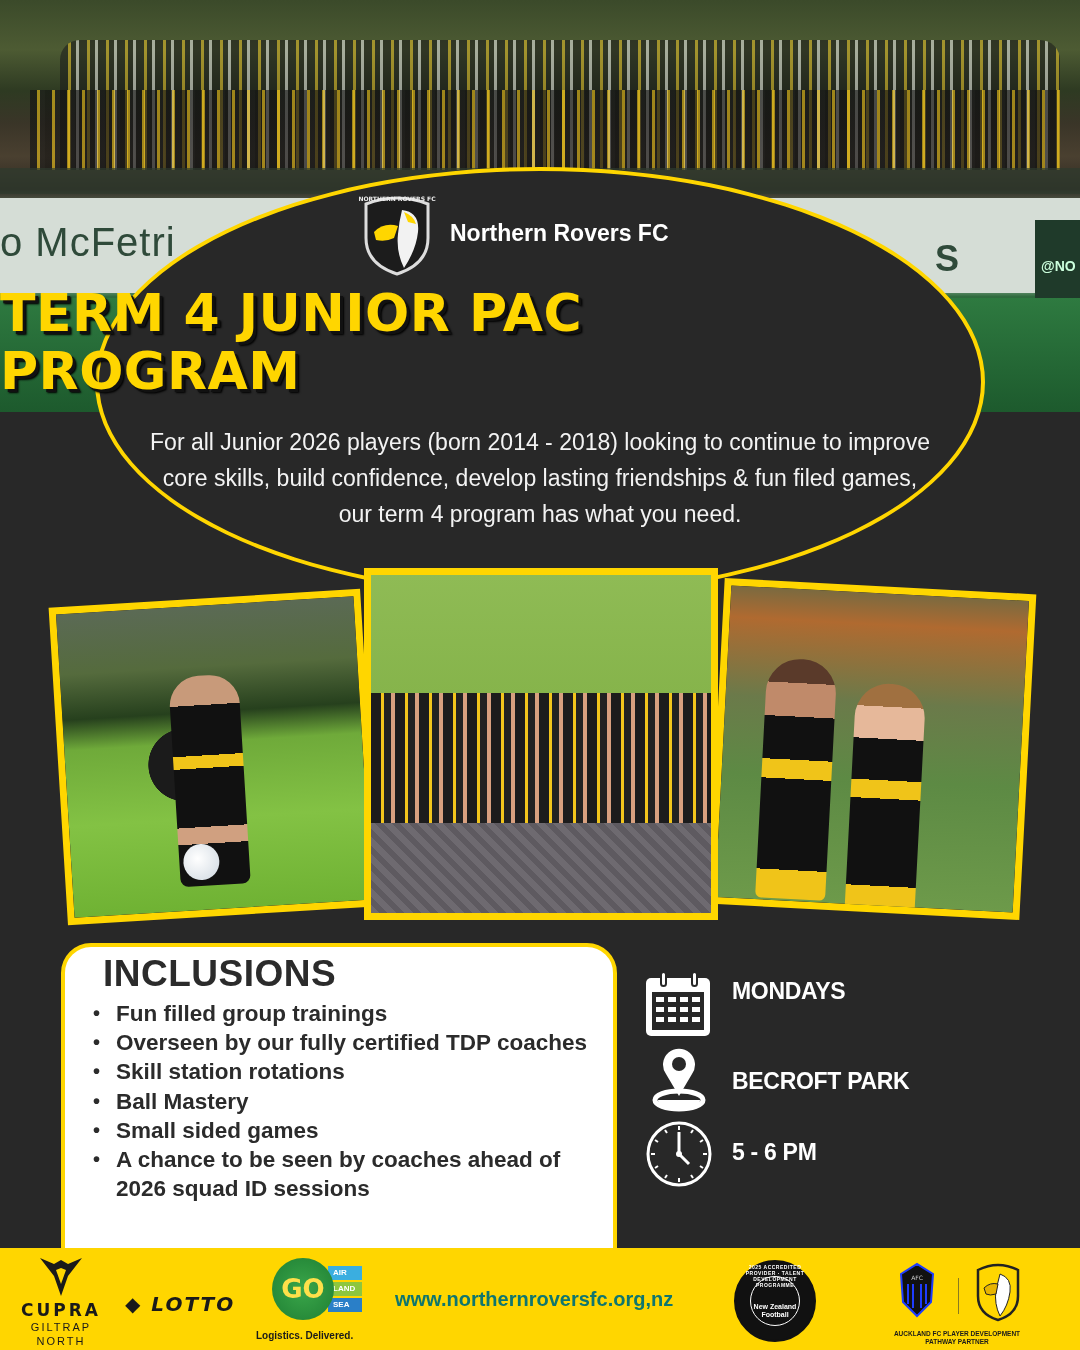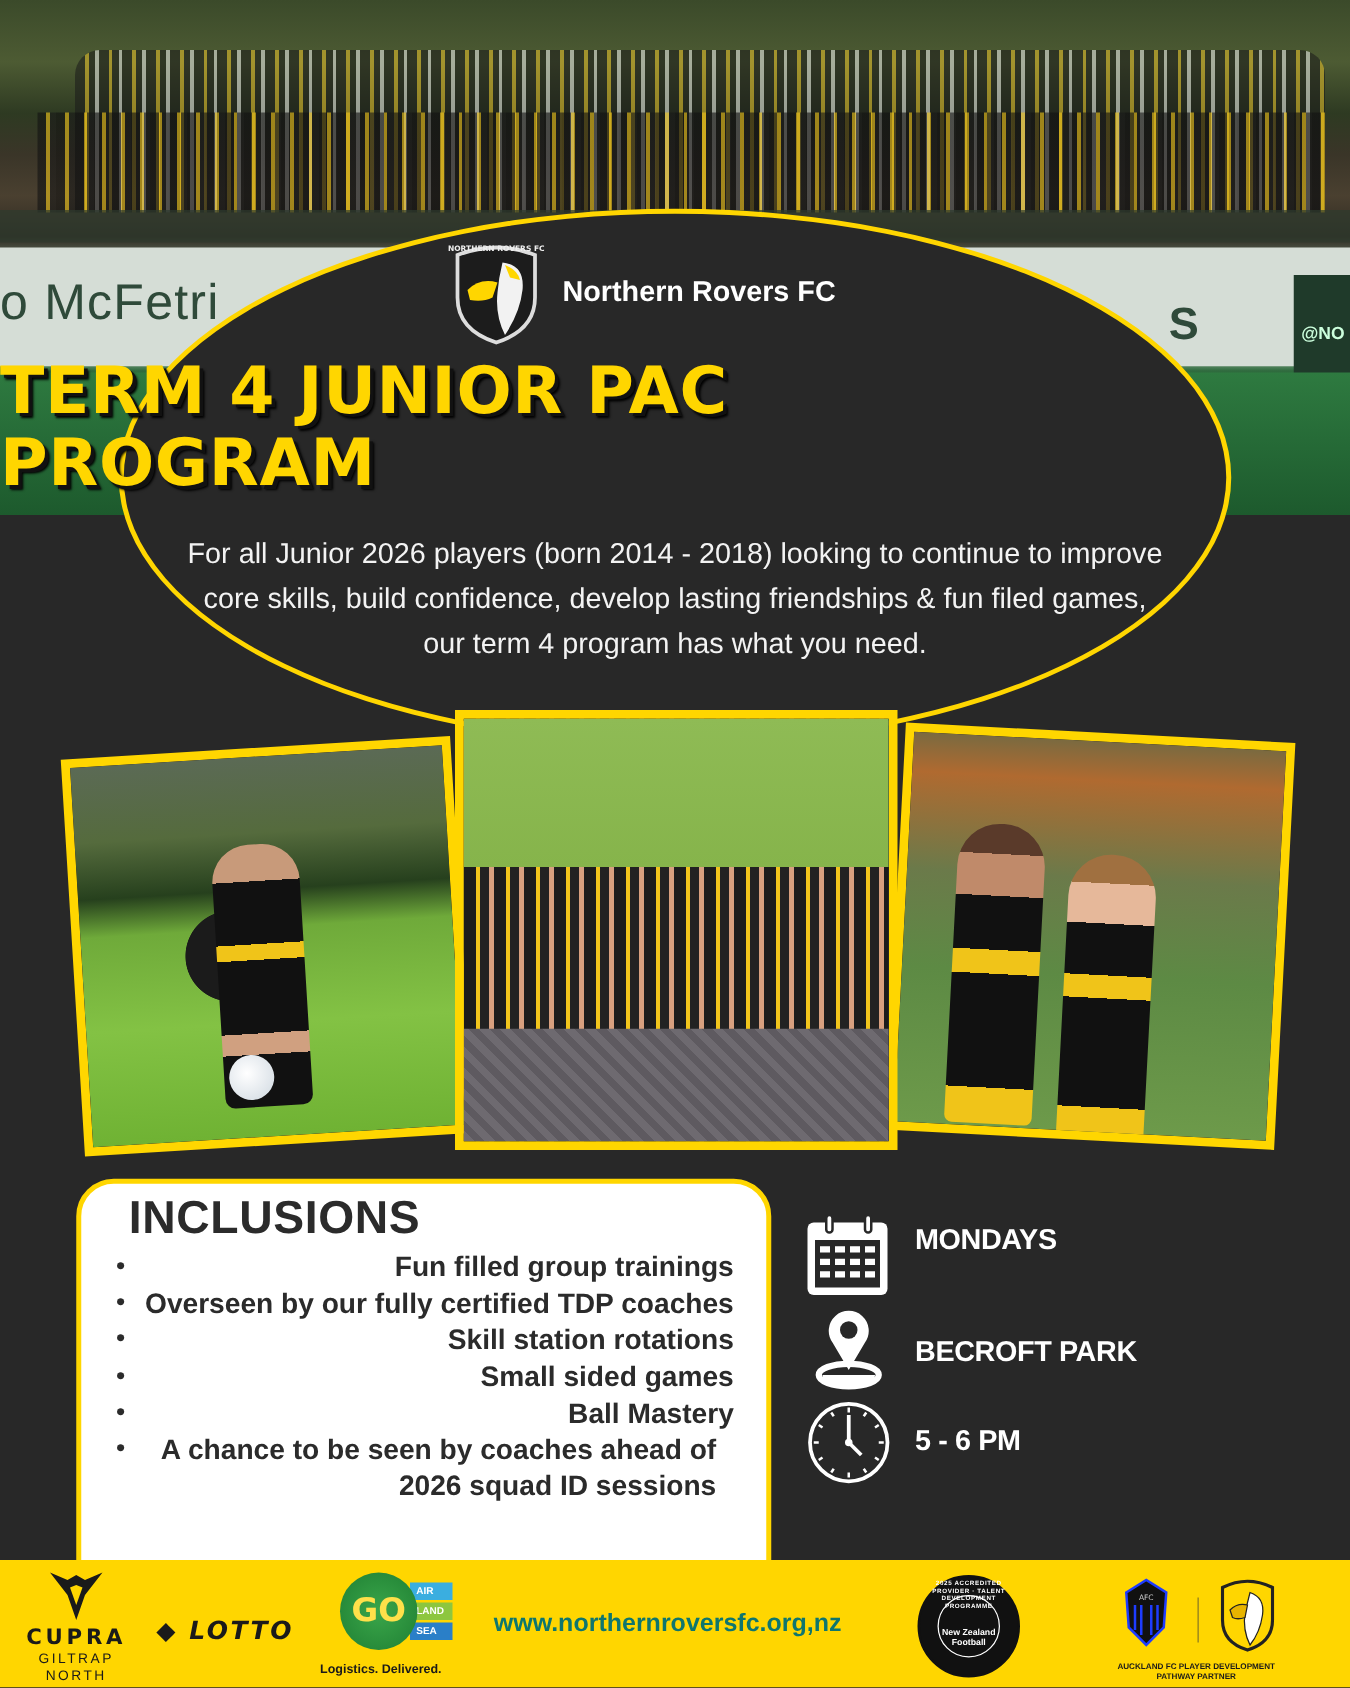--- a/index.html
+++ b/index.html
@@ -55,21 +55,21 @@
   .p2 .bricks { position: absolute; left: 0; bottom: 0; width: 100%; height: 90px; background: repeating-linear-gradient(45deg, #6e6a70 0 6px, #5e5a60 6px 12px); }
 
   .p3 { left: 716px; top: 586px; width: 312px; height: 326px; transform: rotate(3deg); }
   .p3 .img { width: 100%; height: 100%; background:
       linear-gradient(180deg, #7a6a40 0%, #b06a30 10%, #6b7a4a 35%, #5d8a44 60%, #6d9a4a 100%); }
   .p3 .k1, .p3 .k2 { position: absolute; width: 70px; border-radius: 34px 34px 6px 6px; }
   .p3 .k1 { left: 40px; top: 70px; height: 240px; background: linear-gradient(180deg, #5a3a2a 0 10%, #c08a6a 10% 24%, #111 24% 42%, #f0c419 42% 50%, #111 50% 88%, #f0c419 88%); }
   .p3 .k2 { left: 130px; top: 90px; height: 230px; background: linear-gradient(180deg, #a07040 0 10%, #e6b89a 10% 24%, #111 24% 42%, #f0c419 42% 50%, #111 50% 88%, #f0c419 88%); }
 
   
-  .card { position: absolute; left: 61px; top: 943px; width: 556px; height: 364px; background: #fff; border: 4px solid #FFD600; border-radius: 30px; color: #2b2b2b; text-align: right; }
+  .card { position: absolute; left: 61px; top: 943px; width: 556px; height: 364px; background: #fff; border: 4px solid #FFD600; border-radius: 30px; color: #2b2b2b; }
   .card h2 { position: absolute; left: 38px; top: 6px; font-size: 37px; font-weight: bold; color: #2b2b2b; letter-spacing: 0.5px; }
   .card ul { position: absolute; left: 28px; top: 52px; list-style: none; font-size: 22.5px; line-height: 29.2px; color: #2b2b2b; }
   .card li { position: relative; padding-left: 23px; font-weight: bold; }
   .card li::before { content: "•"; position: absolute; left: 0; top: 0; font-size: 20px; }
 
   
   .details { position: absolute; left: 644px; top: 970px; }
   .dicon { width: 70px; height: 68px; position: absolute; left: 0; }
   .dtext { position: absolute; left: 88px; font-weight: bold; font-size: 23px; line-height: 30px; color: #fff; white-space: nowrap; letter-spacing: -0.3px; }
 
@@ -146,22 +146,22 @@
   <div class="img"></div>
   <div class="bricks"></div>
 </div>
 
 <div class="card">
   <h2>INCLUSIONS</h2>
   <ul>
     <li>Fun filled group trainings</li>
     <li>Overseen by our fully certified TDP coaches</li>
     <li>Skill station rotations</li>
+    <li>Ball Mastery</li>
     <li>Small sided games</li>
-    <li>Ball Mastery</li>
     <li style="width:480px;">A chance to be seen by coaches ahead of 2026 squad ID sessions</li>
   </ul>
 </div>
 
 <div class="details">
   <svg class="dicon" style="top:0;" viewBox="0 0 70 68">
     <rect x="2" y="8" width="64" height="58" rx="5" fill="#fff"></rect>
     <rect x="8" y="22" width="52" height="38" fill="#282828"></rect>
     <rect x="17" y="2" width="5" height="14" rx="2.5" fill="#fff" stroke="#282828" stroke-width="2"></rect>
     <rect x="48" y="2" width="5" height="14" rx="2.5" fill="#fff" stroke="#282828" stroke-width="2"></rect>

